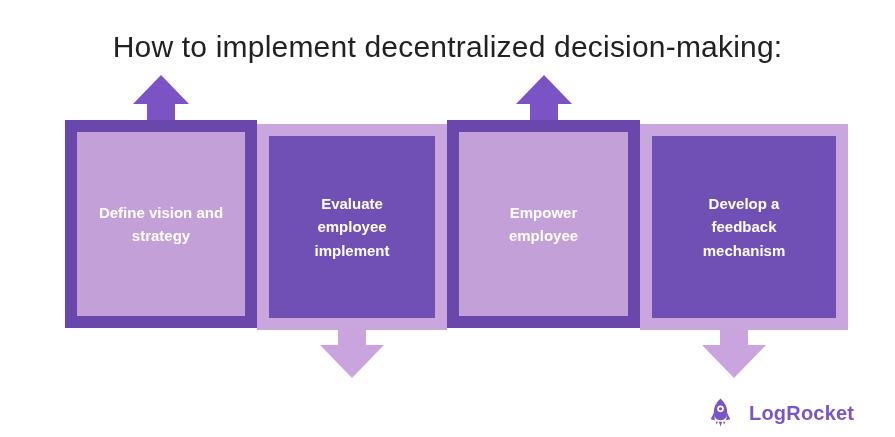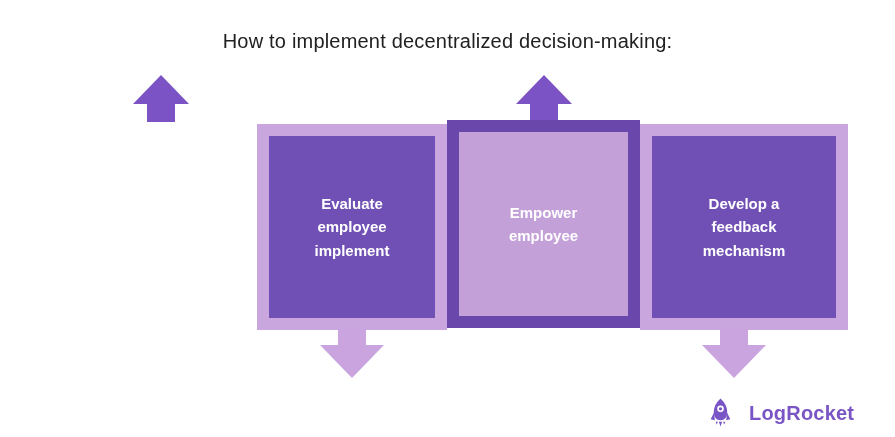--- a/index.html
+++ b/index.html
@@ -10,21 +10,21 @@
     background: var(--bg, #ffffff);
     overflow: hidden;
     font-family: "Liberation Sans", sans-serif;
   }
   .title {
     position: absolute;
     top: 30px;
     left: 0;
     width: 100%;
     text-align: center;
-    font-size: 20px;
+    font-size: 30px;
     color: var(--title-color, #212121);
     letter-spacing: 0.2px;
   }
   .step-box {
     position: absolute;
     box-sizing: border-box;
     display: flex;
     align-items: center;
     justify-content: center;
     text-align: center;
@@ -78,20 +78,24 @@
 
   <div class="title">How to implement decentralized decision-making:</div>
 
   <svg class="arrow arrow-up arrow-up-1" width="56" height="47" viewBox="0 0 56 47">
     <polygon points="28,0 56,29 42,29 42,47 14,47 14,29 0,29"></polygon>
   </svg>
   <svg class="arrow arrow-up arrow-up-3" width="56" height="47" viewBox="0 0 56 47">
     <polygon points="28,0 56,29 42,29 42,47 14,47 14,29 0,29"></polygon>
   </svg>
 
+  <div class="step-box light box1">
+    <span>Define vision and
+strategy</span>
+  </div>
   <div class="step-box dark box2">
     <span>Evaluate
 employee
 implement</span>
   </div>
   <div class="step-box light box3">
     <span>Empower
 employee</span>
   </div>
   <div class="step-box dark box4">

